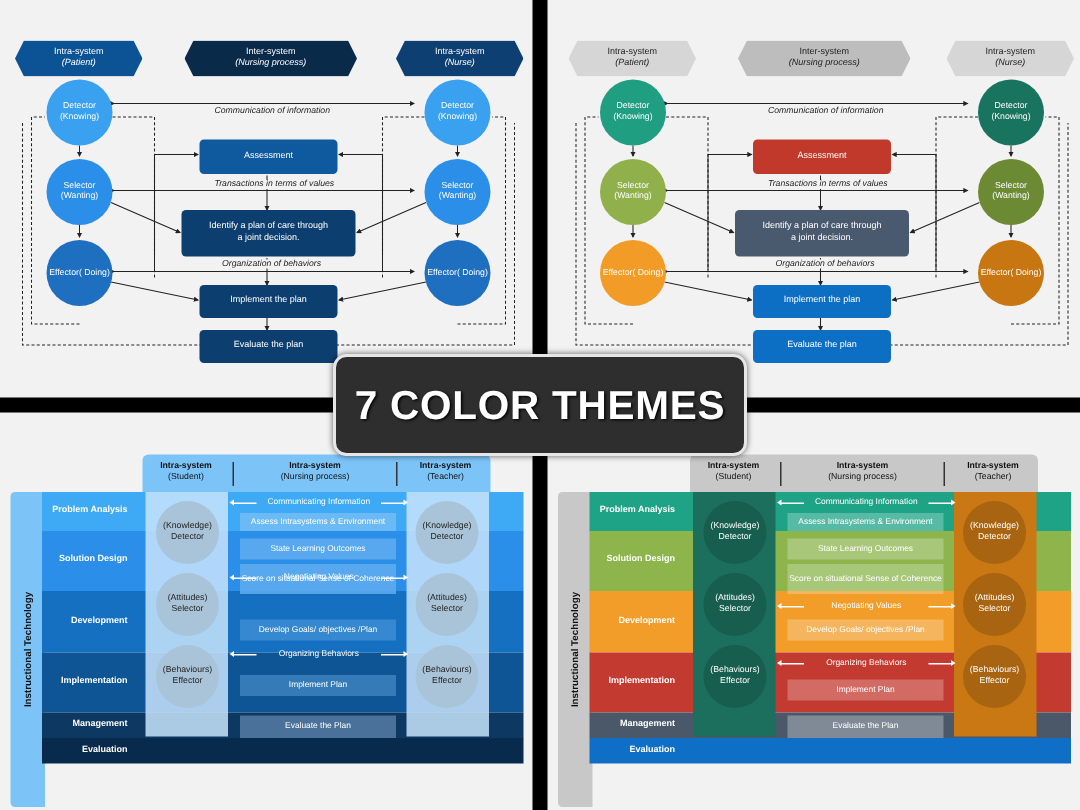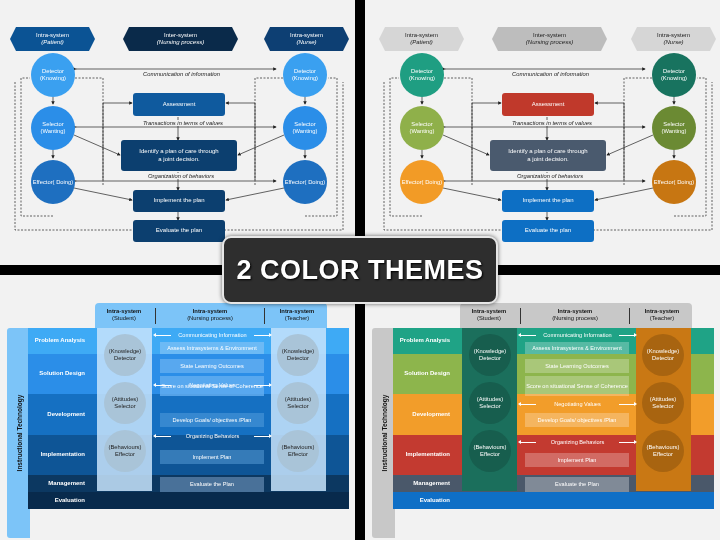--- a/index.html
+++ b/index.html
@@ -307,14 +307,14 @@
   <div class="arrowtxt" style="top:162px;height:10px;">
       <span class="ln l"></span>
       <span>Organizing Behaviors</span>
       <span class="ln r"></span>
     </div>
   <div class="mbox" style="top:178px;height:14px;background:rgba(255,255,255,0.25);">Implement Plan</div>
   <div class="mbox" style="top:202px;height:15px;background:rgba(255,255,255,0.3);">Evaluate the Plan</div>
 </div>
 
 <div id="banner">
-  <span>2 COLOR THEMES</span>
+  <span>7 COLOR THEMES</span>
 </div>
 
 </body></html>

